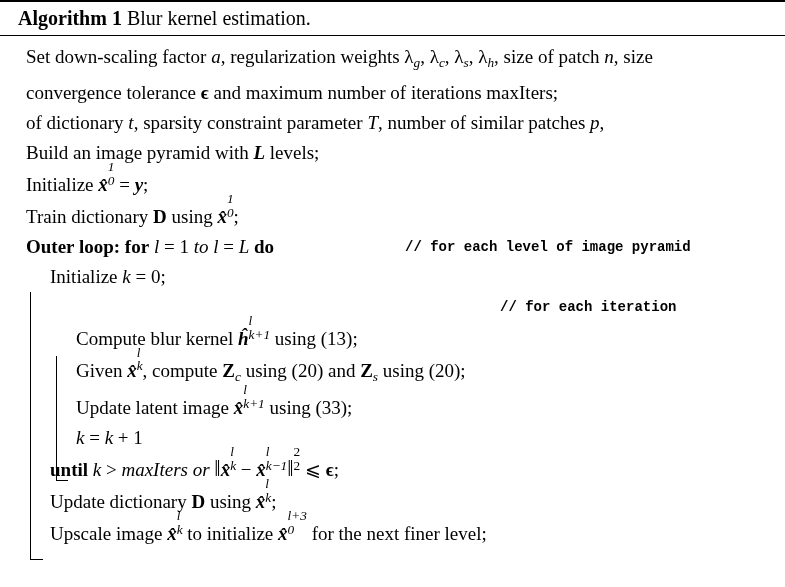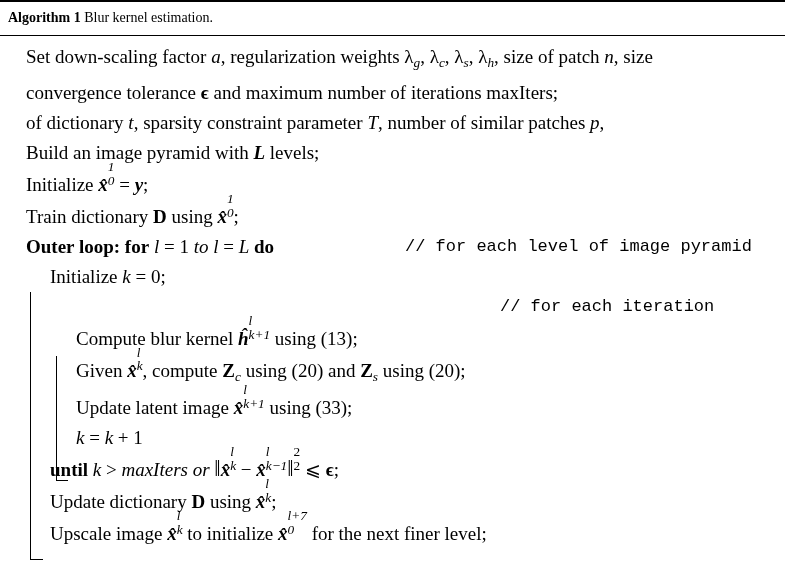--- a/index.html
+++ b/index.html
@@ -27,23 +27,23 @@
     width: 785px;
     height: 0;
   }
   .rule-mid {
     border-top: 1.5px solid #000;
     width: 785px;
     height: 0;
   }
 
   .caption {
-    font-size: 14px;
+    font-size: 20px;
     line-height: 26px;
-    padding: 3px 0 4px 8px;
+    padding: 3px 0 4px 18px;
     white-space: nowrap;
   }
   .caption .cap-strong { font-weight: bold; }
   .caption .cap-text { font-weight: normal; }
 
   .body {
     padding: 6px 0 6px 0;
     position: relative;
   }
 
@@ -107,23 +107,23 @@
     font-weight: normal;
   }
   .hat {
     position: relative;
     display: inline-block;
   }
   .nrm { font-style: normal; font-weight: normal; }
 
   .comment {
     font-family: "Liberation Mono", "DejaVu Sans Mono", monospace;
-    font-size: 17px;
+    font-size: 14px;
     font-style: normal;
-    font-weight: normal;
+    font-weight: bold;
     letter-spacing: 0px;
   }
   .cmt-outer {
     position: absolute;
     left: 405px;
     top: 0;
   }
   .cmt-inner {
     position: absolute;
     left: 500px;
@@ -243,18 +243,18 @@
 
     <div class="line ind1">
       <b class="kw">until</b><span class="m">  k</span><span class="nrm"> &gt; </span><span class="m">maxIters</span><span class="m"> or </span><span class="nrm" style="font-size:1.18em;">‖</span><span class="mb hat"><span>x</span>̂<span class="subsup"><span class="s-up">l</span><span class="s-dn">k</span></span></span><span class="nrm"> − </span><span class="mb hat"><span>x</span>̂<span class="subsup"><span class="s-up">l</span><span class="s-dn">k−1</span></span></span><span class="nrm" style="font-size:1.18em;">‖</span><span class="subsup"><span class="s-up nrm" style="font-style:normal;">2</span><span class="s-dn nrm" style="font-style:normal;">2</span></span><span class="nrm"> ⩽ </span><span style="font-weight:bold;font-style:normal;">ϵ</span><span class="nrm">;</span>
     </div>
 
     <div class="line ind1">
       <span>Update dictionary </span><span class="mup">D</span><span> using </span><span class="mb hat"><span>x</span>̂<span class="subsup"><span class="s-up">l</span><span class="s-dn">k</span></span></span><span>;</span>
     </div>
 
     <div class="line ind1">
-      <span>Upscale image </span><span class="mb hat"><span>x</span>̂<span class="subsup"><span class="s-up">l</span><span class="s-dn">k</span></span></span><span> to initialize </span><span class="mb hat"><span>x</span>̂<span class="subsup"><span class="s-up">l+7</span><span class="s-dn">0</span></span></span><span> for the next finer level;</span>
+      <span>Upscale image </span><span class="mb hat"><span>x</span>̂<span class="subsup"><span class="s-up">l</span><span class="s-dn">k</span></span></span><span> to initialize </span><span class="mb hat"><span>x</span>̂<span class="subsup"><span class="s-up">l+3</span><span class="s-dn">0</span></span></span><span> for the next finer level;</span>
     </div>
 
   </div>
 
 </div>
 
 </body></html>

